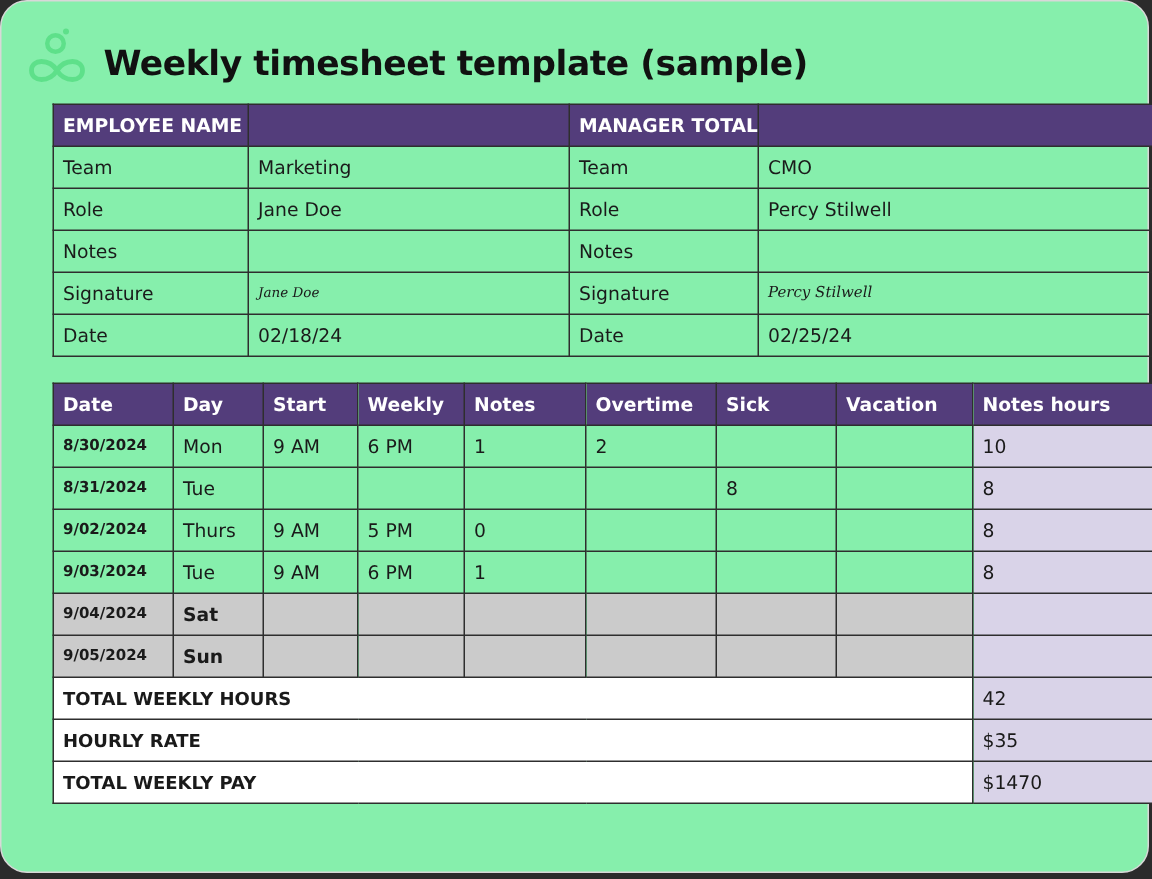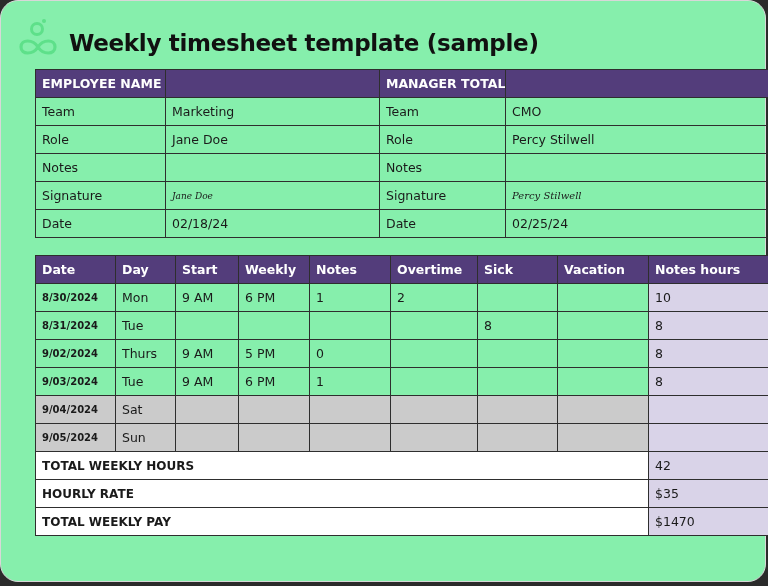--- a/index.html
+++ b/index.html
@@ -21,21 +21,21 @@
     #info-table { left: 14px; top: 68px; width: 737px; }
     #info-table tr { height: 28px; }
     #info-table th { height: 28px; }
     .sig-emp { font-family: "DejaVu Serif", serif; font-style: italic; font-size: 9px; }
     .sig-mgr { font-family: "DejaVu Serif", serif; font-style: italic; font-size: 10px; }
 
     #time-table { left: 14px; top: 254px; width: 737px; }
     #time-table tr { height: 28px; }
     #time-table td.date { font-size: 10px; font-weight: bold; }
     #time-table tr.weekend td { background: #cbcbcb; }
-    #time-table tr.weekend td.dayname { font-weight: normal; }
+    #time-table tr.weekend td.dayname { font-weight: bold; }
     #time-table td.total { background: #d9d3e8; }
     #time-table td.summary-label { text-align: left; font-weight: bold; font-size: 12px; background: #ffffff; }
     #time-table td.summary-val { background: #d9d3e8; }
   </style>
 </head>
 <body>
 
 <div class="page">
 
   <div class="title-row">

